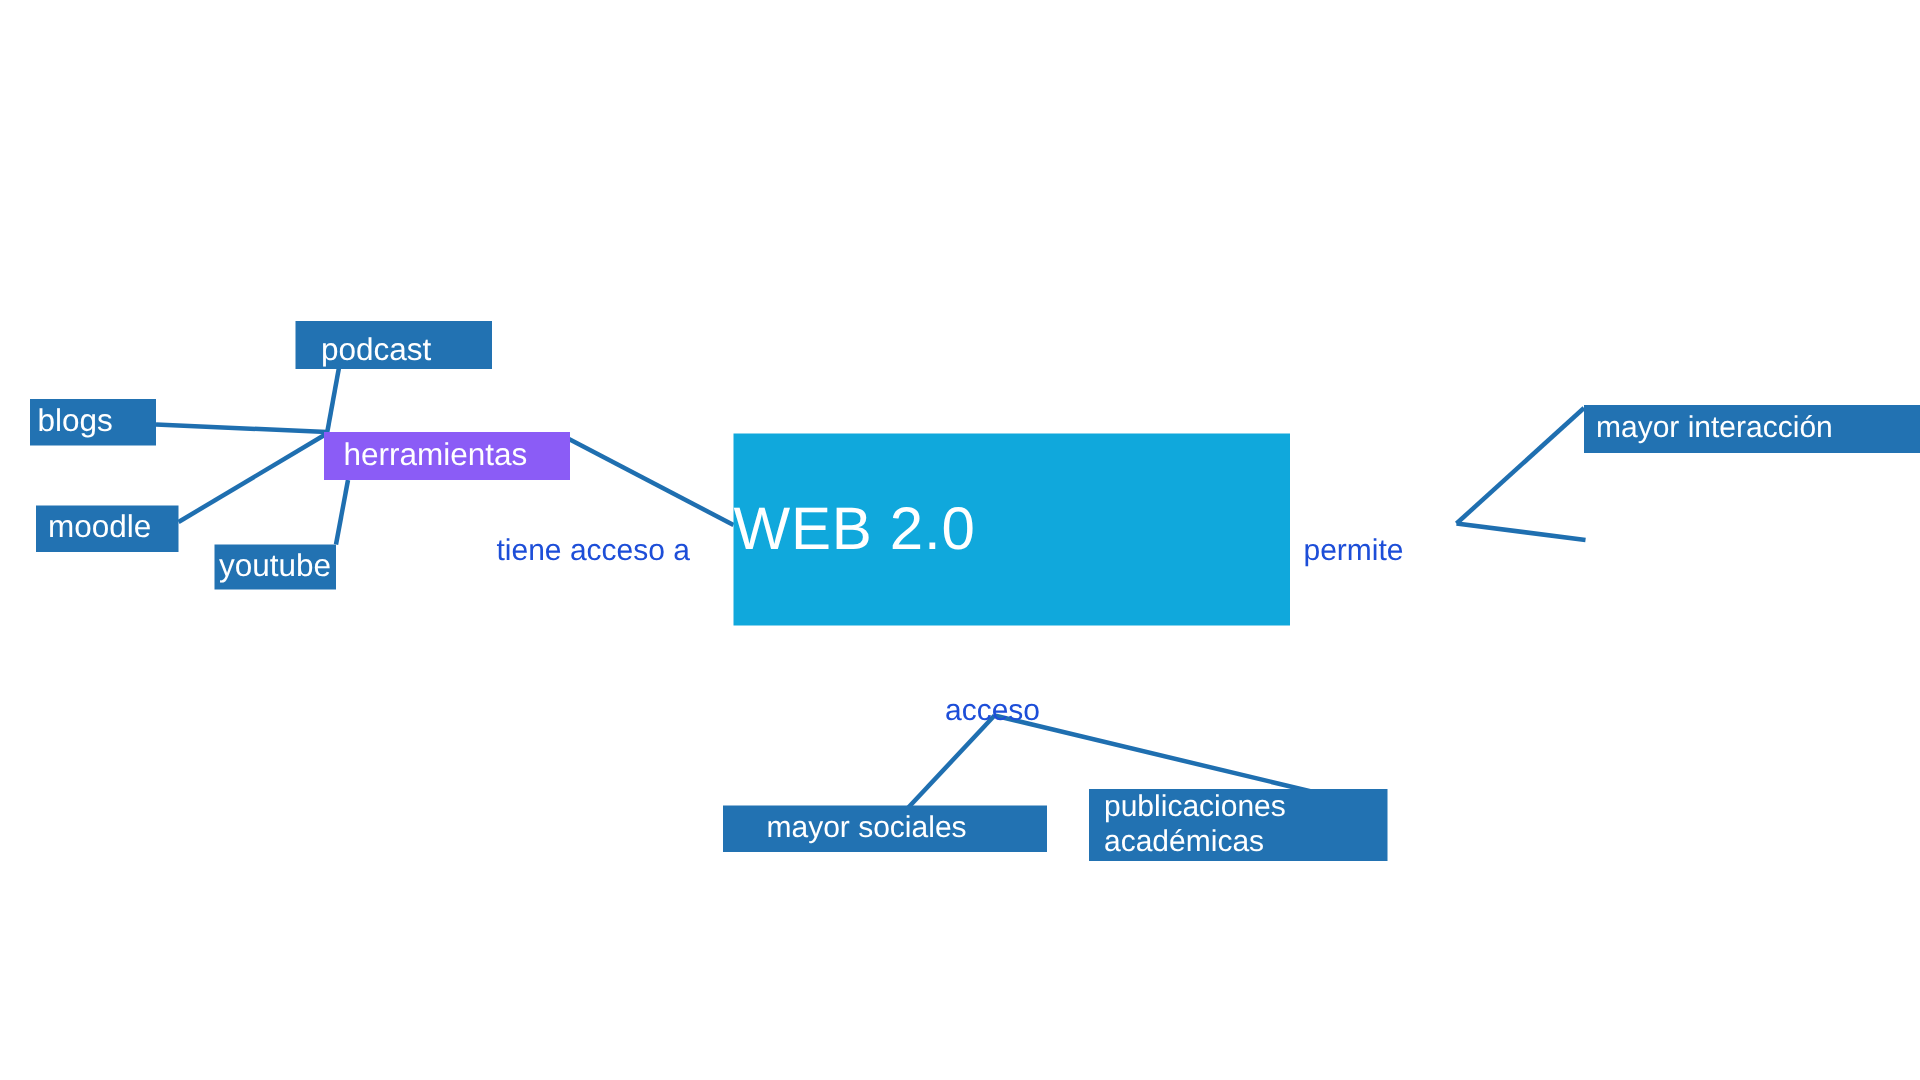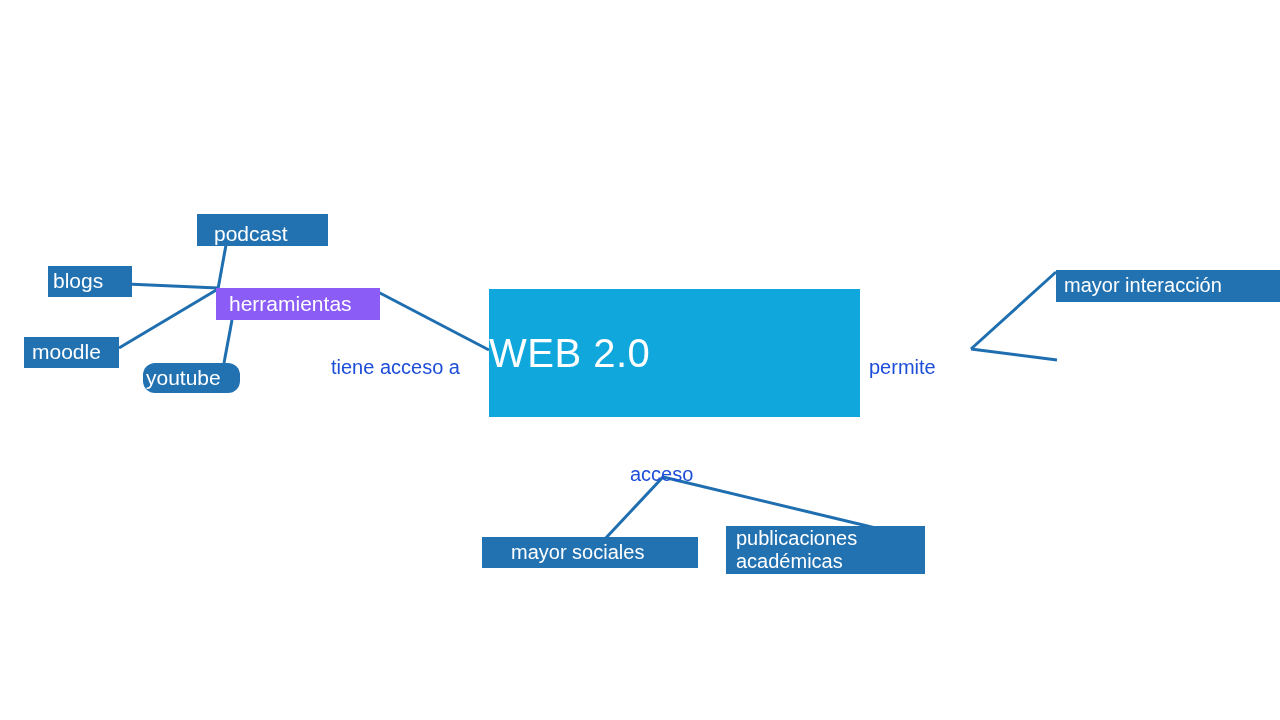--- a/index.html
+++ b/index.html
@@ -50,24 +50,24 @@
   .label {
     position: absolute;
     color: #1d4ed8;
     background: transparent;
     white-space: nowrap;
     z-index: 4;
     margin-top: 20px;
   }
   
   .n-podcast   { left:197px; top:214px;  width:131px; height:32px;  font-size:21px; padding-left:17px;align-items:flex-end; }
-  .n-blogs     { left:20px;  top:266px;  width:84px;  height:31px;  font-size:21px; padding-left:5px;margin-left:28px;  }
+  .n-blogs     { left:20px;  top:266px;  width:84px;  height:31px;  font-size:21px; padding-left:5px;  }
   .n-herram    { left:216px; top:288px;  width:164px; height:32px;  font-size:21px; padding-left:13px; }
   .n-moodle    { left:24px;  top:337px;  width:95px;  height:31px;  font-size:21px; padding-left:8px;  }
-  .n-youtube   { left:143px; top:363px;  width:97px;  height:30px;  font-size:21px; padding-left:3px;border-radius:12px;  }
+  .n-youtube   { left:143px; top:363px;  width:81px;  height:30px;  font-size:21px; padding-left:3px;  }
   .n-web20     { left:489px; top:289px;  width:371px; height:128px; font-size:40px; justify-content:flex-start; font-weight:400; letter-spacing:0.5px; }
   .n-mayor     { left:1056px;top:270px;  width:236px; height:32px;  font-size:20px; padding-left:8px;  }
   .n-acceso    { left:1057px;top:328px;  width:195px; height:64px;  font-size:20px; padding-left:9px;  align-items:center; }
   .n-redes     { left:482px; top:537px;  width:216px; height:31px;  font-size:20px; padding-left:29px; }
   .n-public    { left:726px; top:526px;  width:199px; height:48px;  font-size:20px; padding-left:10px; align-items:center; }
   
   .l-tiene     { left:331px; top:336px;  font-size:20px; }
   .l-permite   { left:869px; top:336px;  font-size:20px; }
   .l-realiza   { left:630px; top:443px;  font-size:20px; }
 </style>

